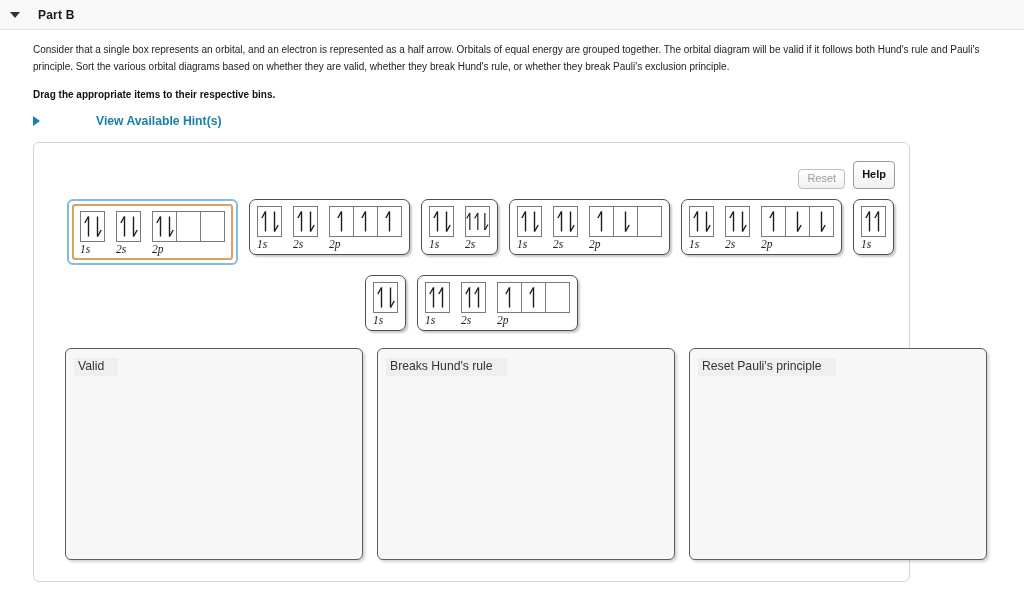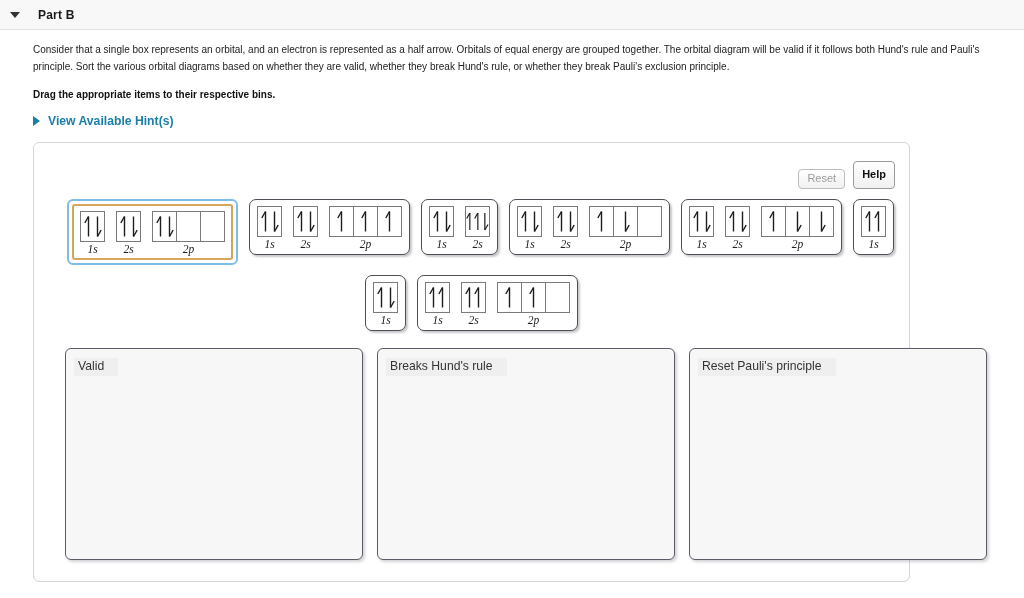--- a/index.html
+++ b/index.html
@@ -61,20 +61,21 @@
     border-top: 5px solid transparent;
     border-bottom: 5px solid transparent;
     border-left: 7px solid #1a7fa8;
     margin-right: 8px;
   }
   .hints-link {
     font-size: 12.2px;
     font-weight: bold;
     color: #1a7fa8;
     cursor: pointer;
+    margin-left: 48px;
   }
 
   
   .activity-panel {
     position: relative;
     margin: 0 0 0 0;
     width: 877px;
     height: 440px;
     border: 1px solid #d4d4d4;
     border-radius: 6px;
@@ -131,21 +132,21 @@
   }
   .drag-item.selected .inner-ring {
     border: 2px solid #d6a45c;
     border-radius: 3px;
     padding: 5px 6px 3px 6px;
     background: #ffffff;
   }
   .inner-ring { display: block; }
 
   .groups { display: flex; align-items: flex-start; gap: 11px; }
-  .grp { display: flex; flex-direction: column; align-items: center; }
+  .grp { display: flex; flex-direction: column; align-items: flex-start; }
   .boxes { display: flex; }
   .obox {
     width: 25px; height: 31px;
     border: 1px solid #7a7a7a;
     margin-left: -1px;
     position: relative;
     background: #fff;
   }
   .obox:first-child { margin-left: 0; }
   .sub {

